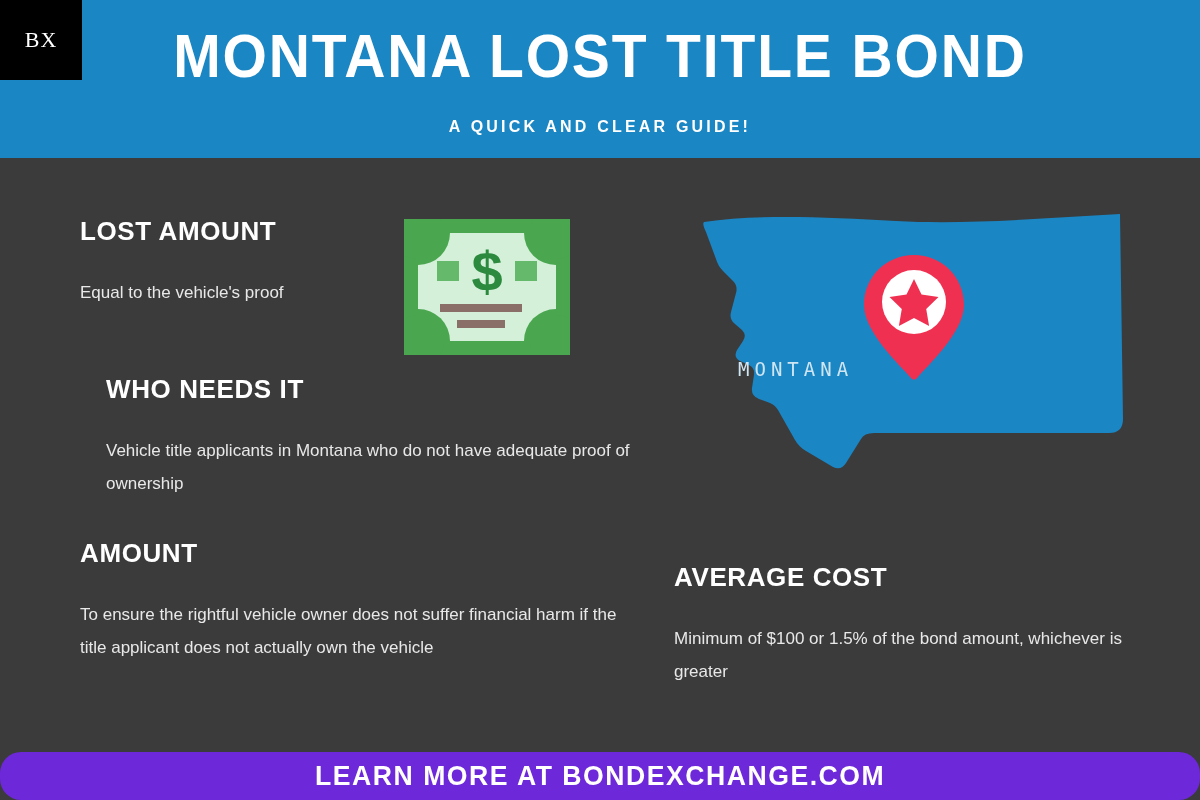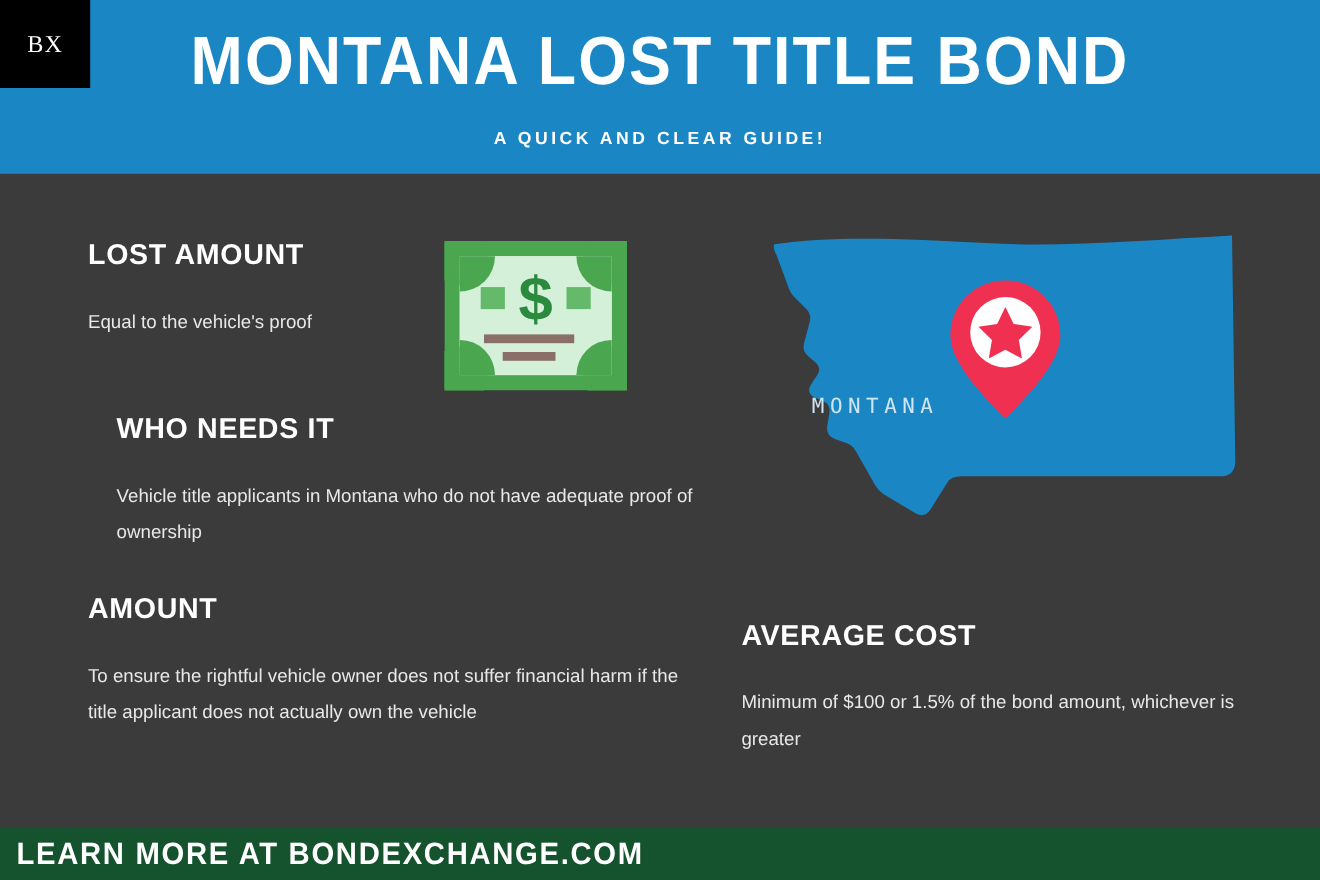--- a/index.html
+++ b/index.html
@@ -135,23 +135,25 @@
     white-space: nowrap;
   }
 
   
   .footer {
     position: absolute;
     left: 0;
     top: 752px;
     width: 1200px;
     height: 48px;
-    background: #14532d;
+    background: #6d28d9;
     display: flex;
     align-items: center;
+    justify-content: center;
+    border-radius: 21px;
   }
   .footer-text {
     color: #ffffff;
     font-family: "Liberation Sans Narrow", "Liberation Sans", sans-serif;
     font-weight: bold;
     font-size: 28px;
     letter-spacing: 1.6px;
     transform: scaleX(0.95);
     white-space: nowrap;
   }

